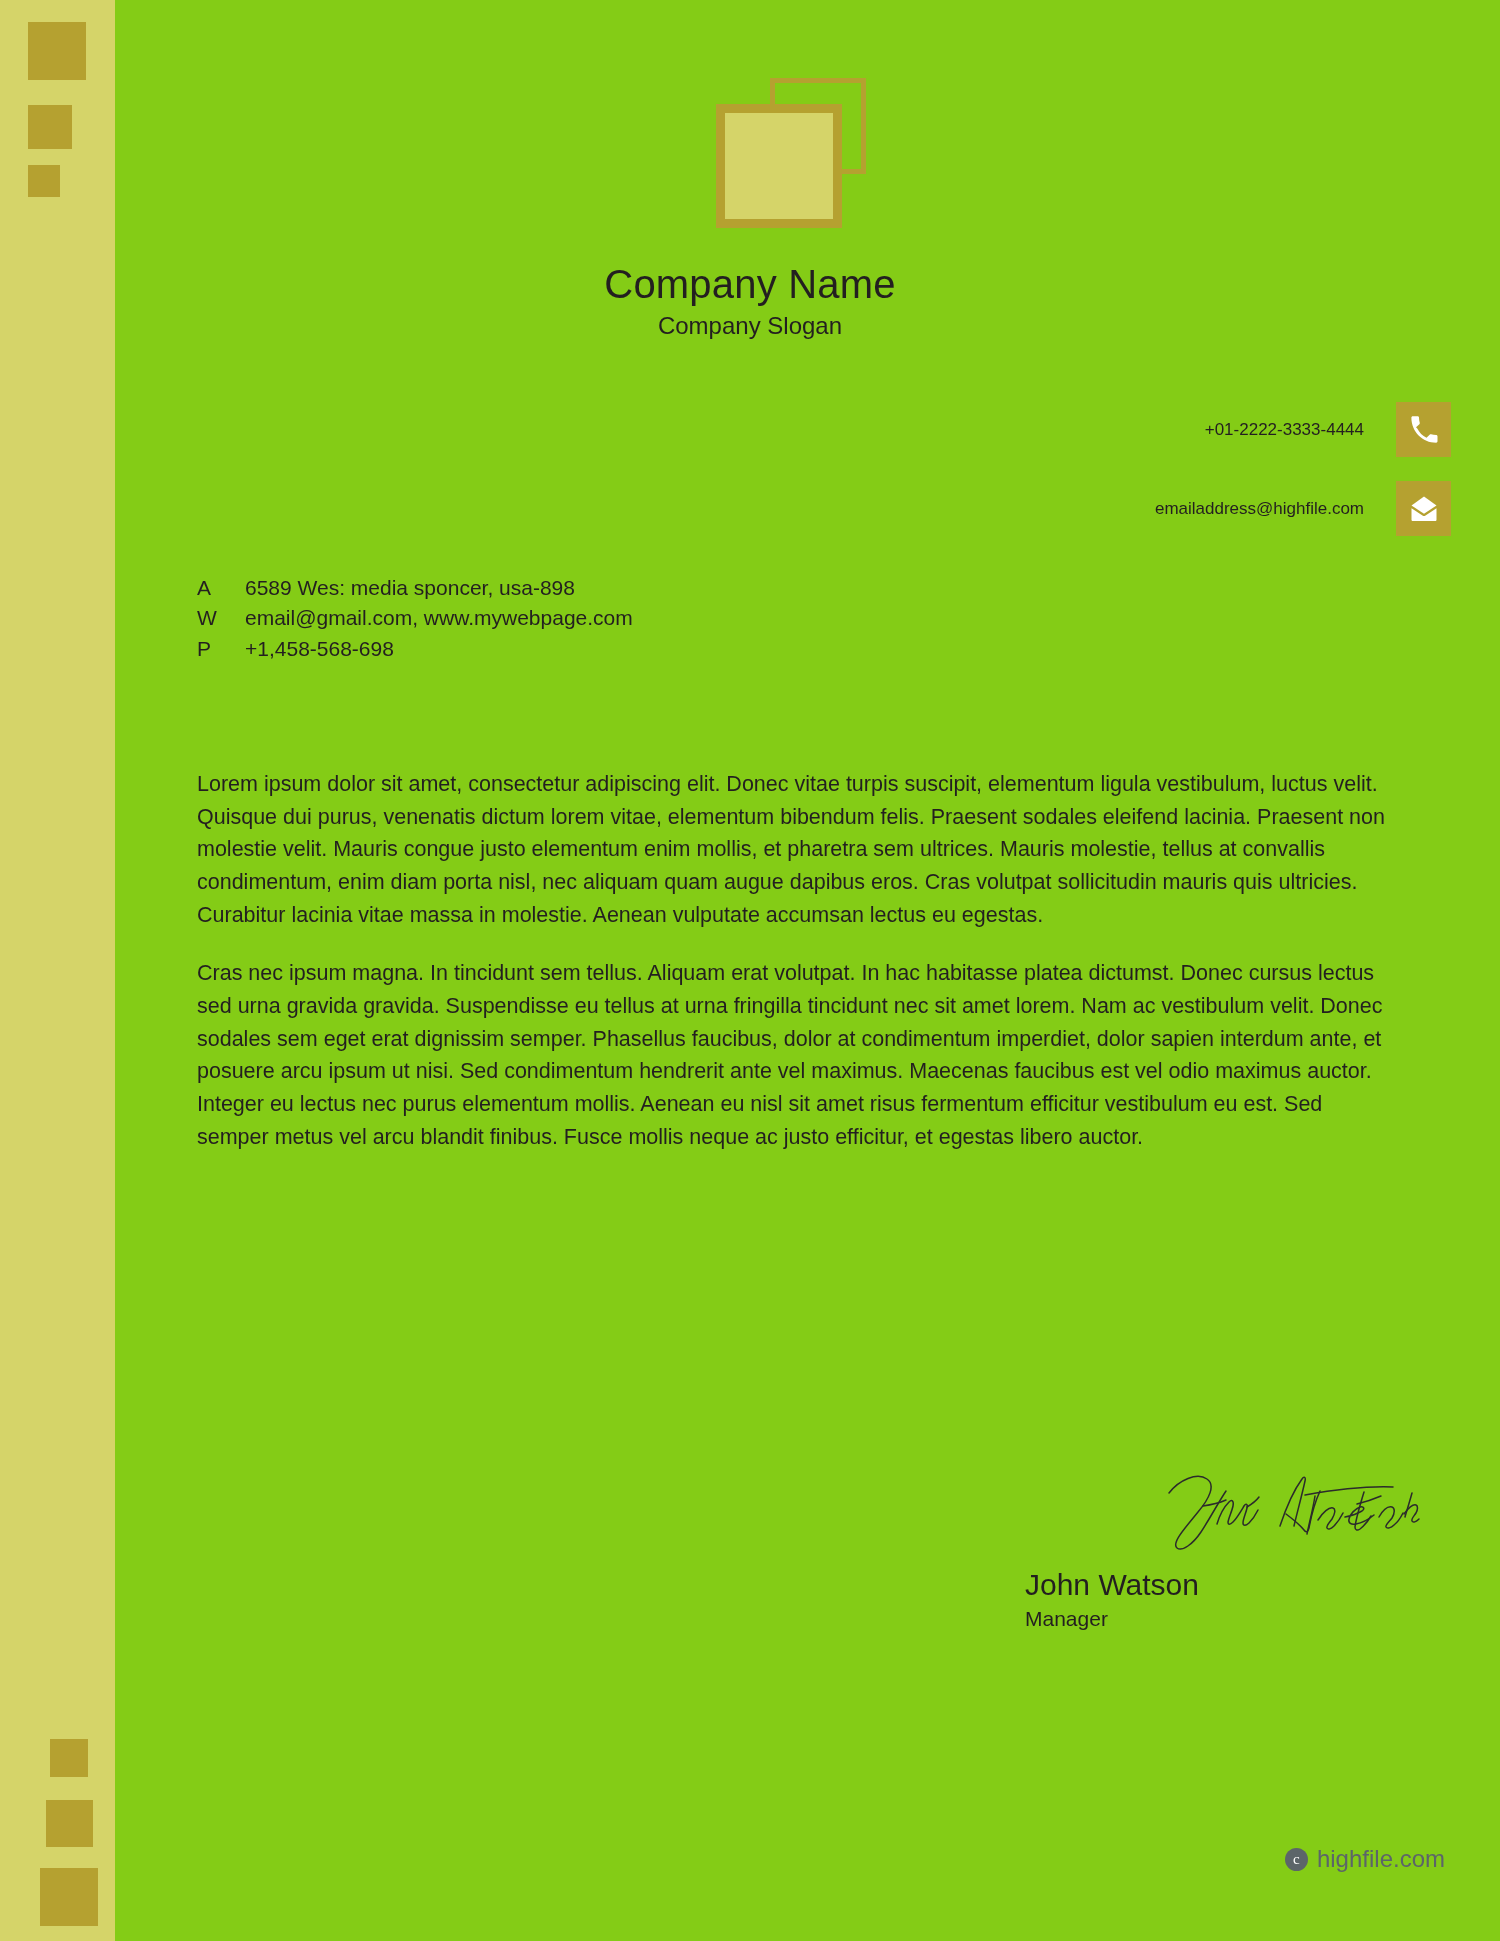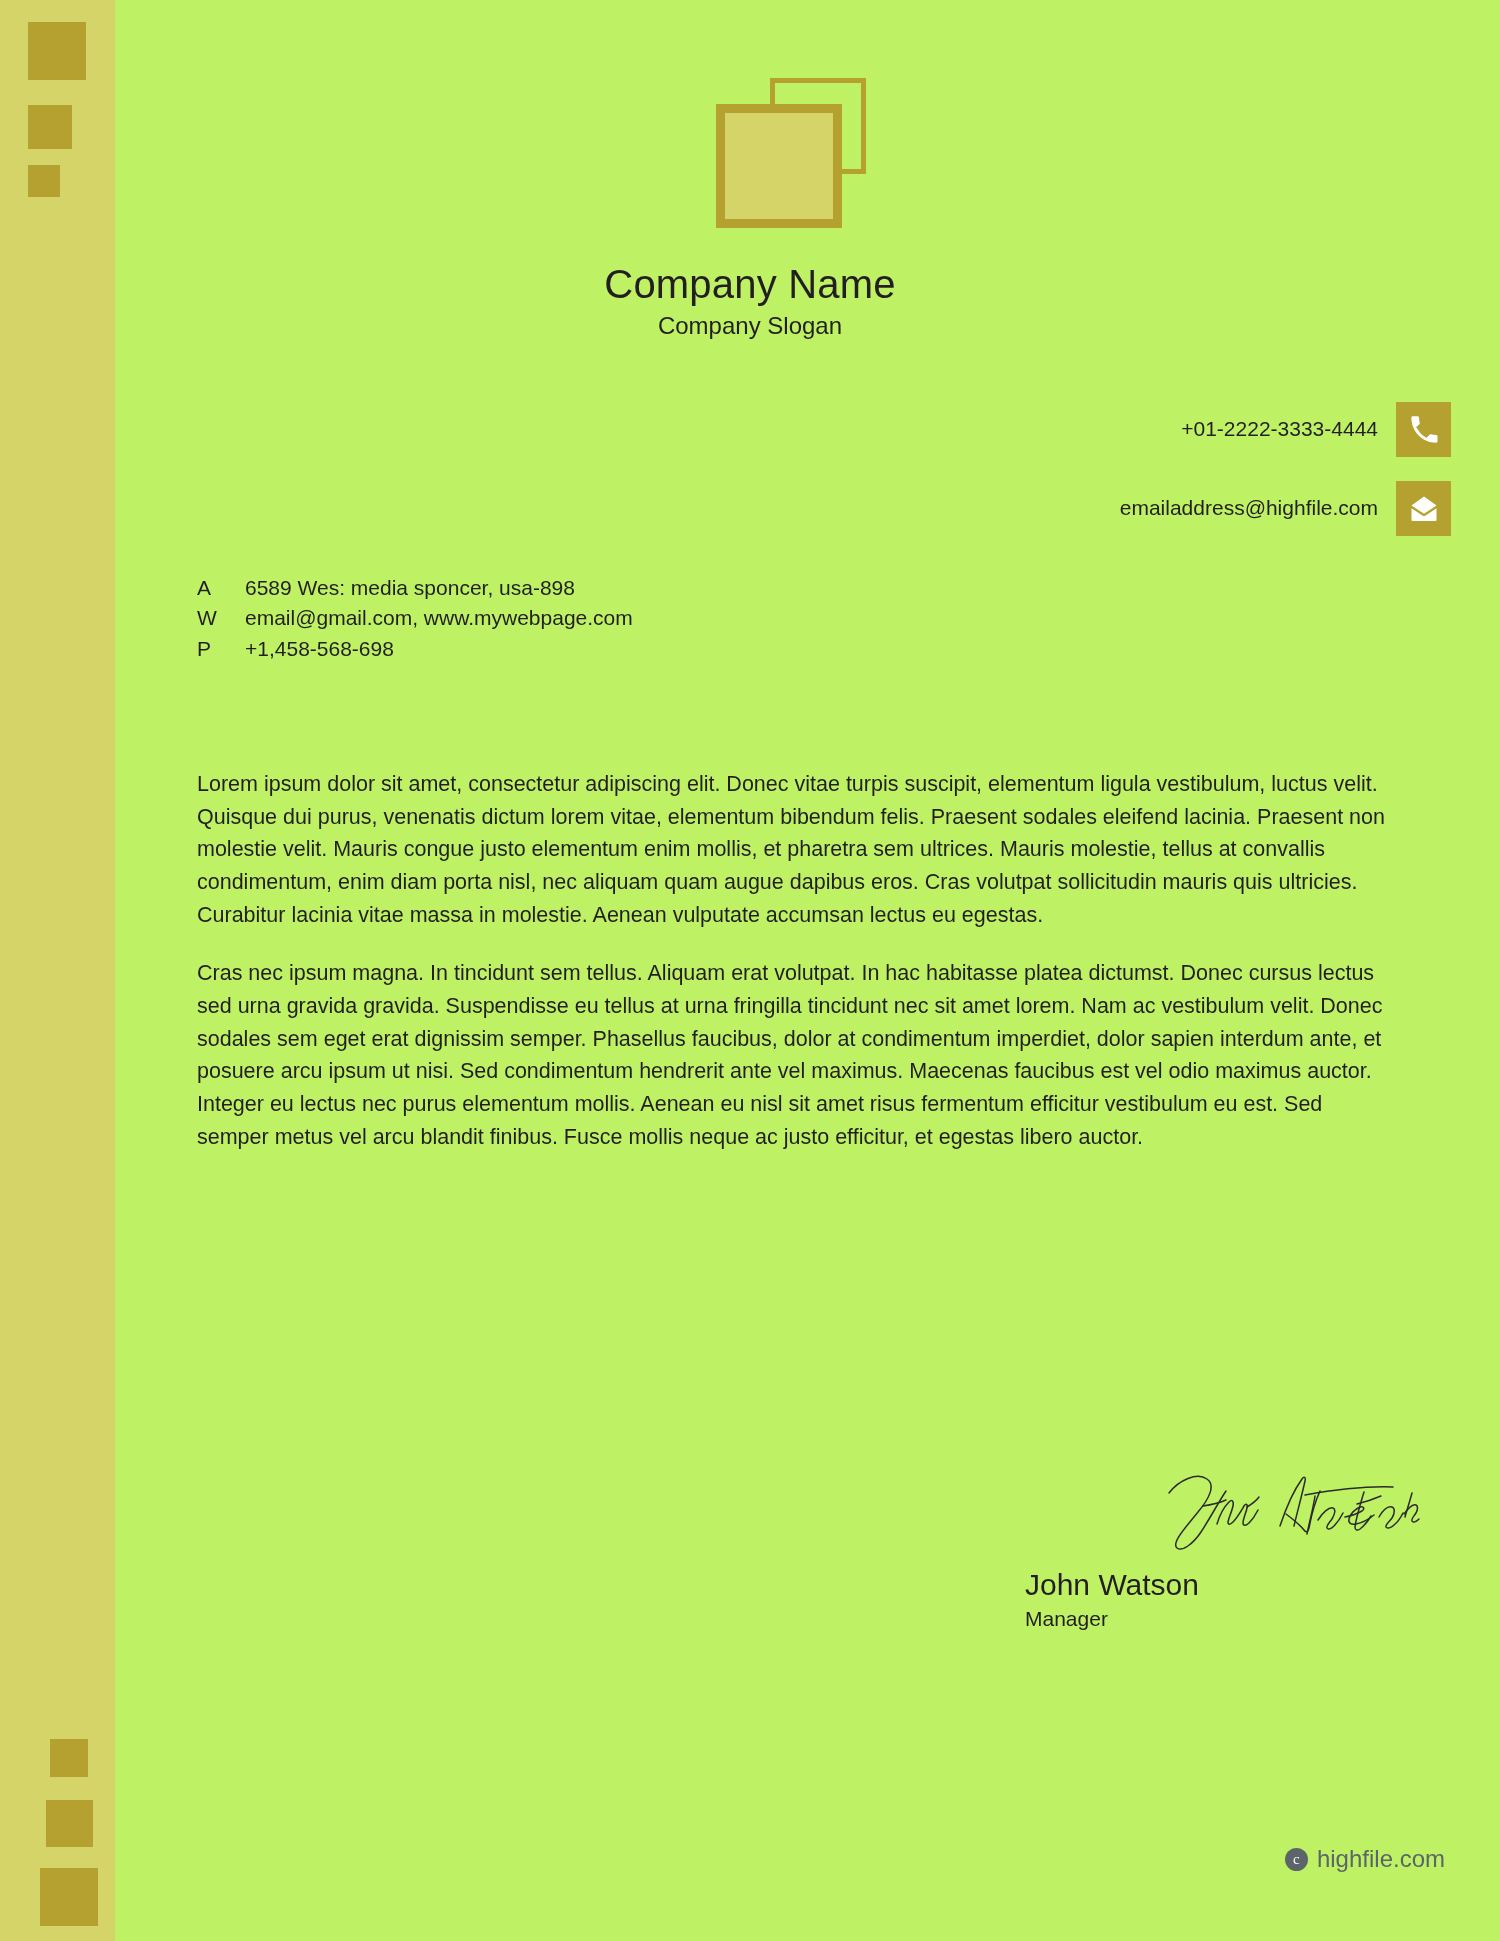--- a/index.html
+++ b/index.html
@@ -8,21 +8,21 @@
     background: #ffffff;
   }
   body {
     font-family: "Liberation Sans", sans-serif;
     -webkit-font-smoothing: antialiased;
   }
   .page {
     position: relative;
     width: 1500px;
     height: 1941px;
-    background: #bef264;
+    background: #84cc16;
     overflow: hidden;
     box-sizing: border-box;
   }
 
   
   .side-band {
     position: absolute;
     left: 0;
     top: 0;
     width: 115px;
@@ -124,24 +124,24 @@
     top: 402px;
     width: 640px;
   }
   .cr-row {
     display: flex;
     align-items: center;
     justify-content: flex-end;
     margin-bottom: 24px;
   }
   .cr-text {
-    font-size: 21px;
+    font-size: 17px;
     color: #231f20;
     line-height: 1.28;
-    padding-right: 18px;
+    padding-right: 32px;
   }
   .cr-icon {
     flex: 0 0 auto;
     width: 55px;
     height: 55px;
     background: #b5a130;
     display: flex;
     align-items: center;
     justify-content: center;
   }

